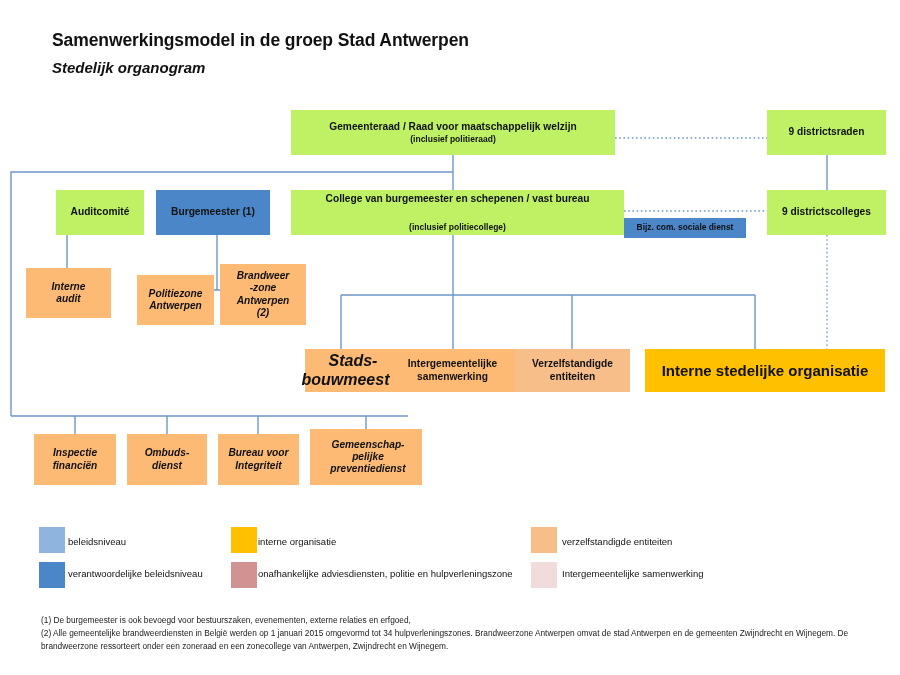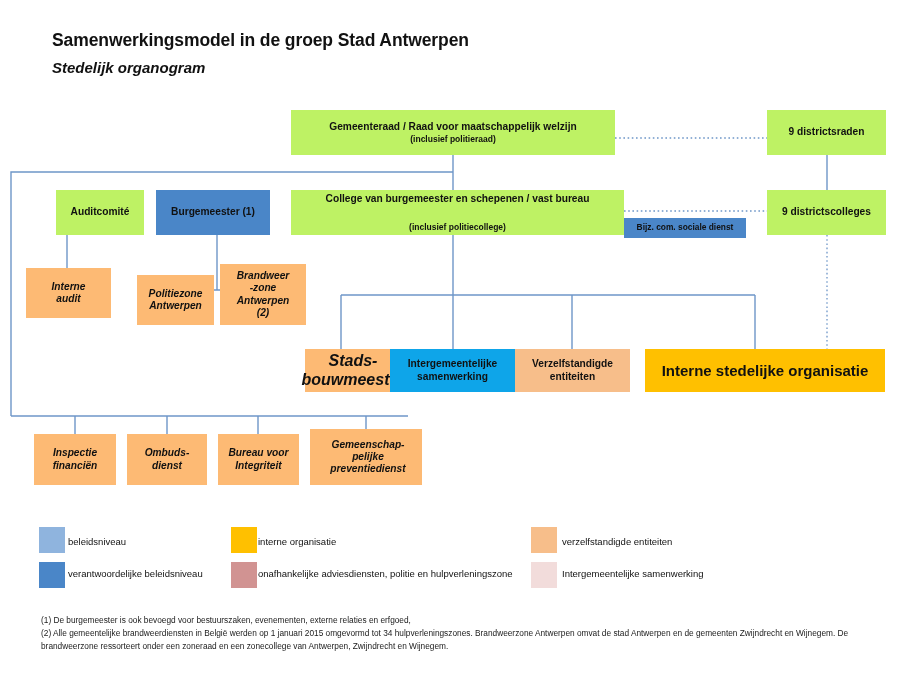--- a/index.html
+++ b/index.html
@@ -66,21 +66,21 @@
   .node .sub {
     font-weight: bold;
     font-size: 8.5px;
     margin-top: 1px;
   }
   .c-beleid      { background: #bef264; }
   .c-verant      { background: #4A86C8; }
   .c-advies      { background: #fdba74; font-style: italic; }
   .c-intern      { background: #FFC000; }
   .c-verzelf     { background: #F7BE8A; }
-  .c-intergem    { background: #0ea5e9; }
+  .c-intergem    { background: #fdba74; }
 
   
   .legend-swatch {
     position: absolute;
     width: 26px;
     height: 26px;
     z-index: 3;
   }
   .legend-label {
     position: absolute;

